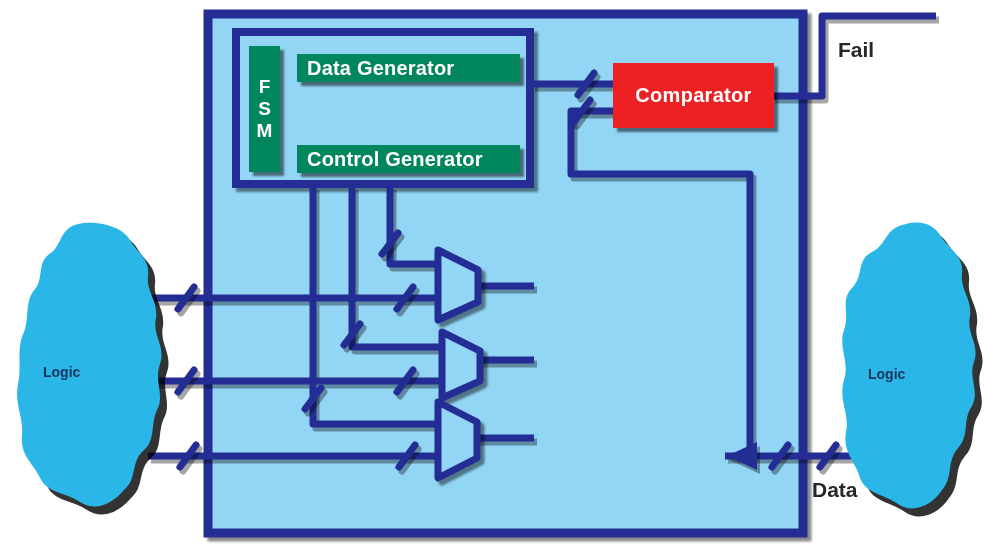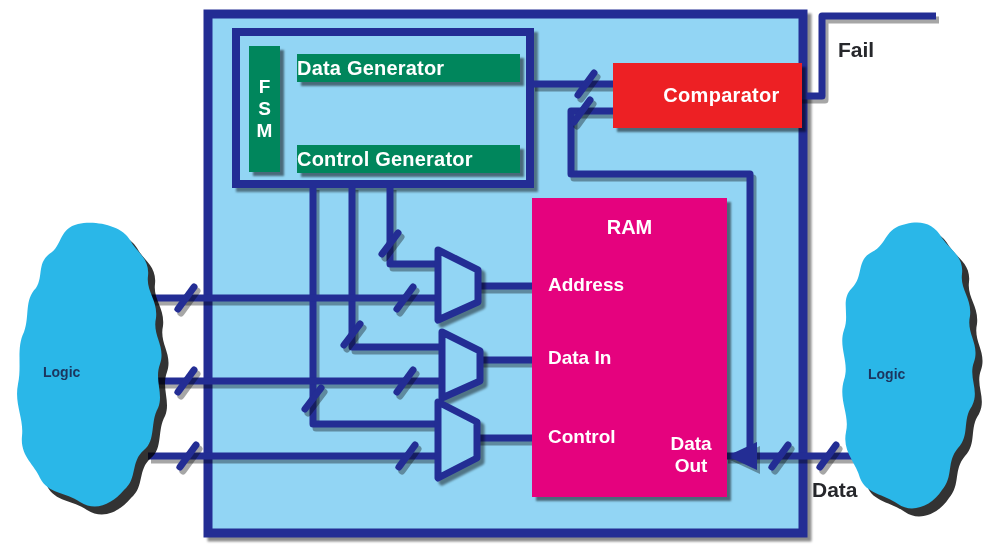--- a/index.html
+++ b/index.html
@@ -20,27 +20,27 @@
   .shape{filter:drop-shadow(4px 4px 1px rgba(0,0,0,0.45));}
   .blob{filter:drop-shadow(7px 8px 0 rgba(0,0,0,0.8));}
   .abs{position:absolute;}
   .box-fsm{
     left:249px;top:46px;width:31px;height:126px;background:var(--green);
     color:var(--white);display:flex;flex-direction:column;align-items:center;
     justify-content:center;font-size:19px;line-height:22px;
   }
   .gen-box{
     left:297px;width:223px;height:28px;background:var(--green);
-    color:var(--white);font-size:20px;line-height:28px;
+    color:var(--white);font-size:20px;line-height:28px;padding-left:10px;
     box-sizing:border-box;letter-spacing:0.2px;white-space:nowrap;
   }
   .box-comp{
     left:613px;top:63px;width:161px;height:65px;background:var(--red);
     color:var(--white);font-size:20px;display:flex;align-items:center;
-    justify-content:center;letter-spacing:0.3px;padding-left:28px;
+    justify-content:center;letter-spacing:0.3px;
   }
   .box-ram{
     left:532px;top:198px;width:195px;height:299px;background:var(--magenta);
     color:var(--white);
   }
   .ram-title{position:absolute;top:18px;left:0;width:100%;text-align:center;font-size:20px;}
   .ram-port{position:absolute;left:16px;font-size:19px;}
   .ram-out{position:absolute;right:6px;top:235px;width:60px;text-align:center;font-size:19px;line-height:22px;}
   .sig-label{font-size:21px;color:var(--label_dark);}
   .logic-label{font-size:14px;color:var(--logic_text);width:90px;}
@@ -112,27 +112,20 @@
     <span>F</span>
     <span>S</span>
     <span>M</span>
   </div>
 
   <div class="abs gen-box shadow-box" style="top:54px">Data Generator</div>
   <div class="abs gen-box shadow-box" style="top:145px">Control Generator</div>
 
   <div class="abs box-comp shadow-box">Comparator</div>
 
-  <div class="abs box-ram shadow-box">
-    <div class="ram-title">RAM</div>
-    <div class="ram-port" style="top:76px">Address</div>
-    <div class="ram-port" style="top:149px">Data In</div>
-    <div class="ram-port" style="top:228px">Control</div>
-    <div class="ram-out">Data Out</div>
-  </div>
 
   <div class="abs logic-label" style="left:43px;top:364px">Logic</div>
   <div class="abs logic-label" style="left:868px;top:366px">Logic</div>
 
   <div class="abs sig-label" style="left:838px;top:38px">Fail</div>
   <div class="abs sig-label" style="left:812px;top:478px">Data</div>
 
 </div>
 
 </body></html>

